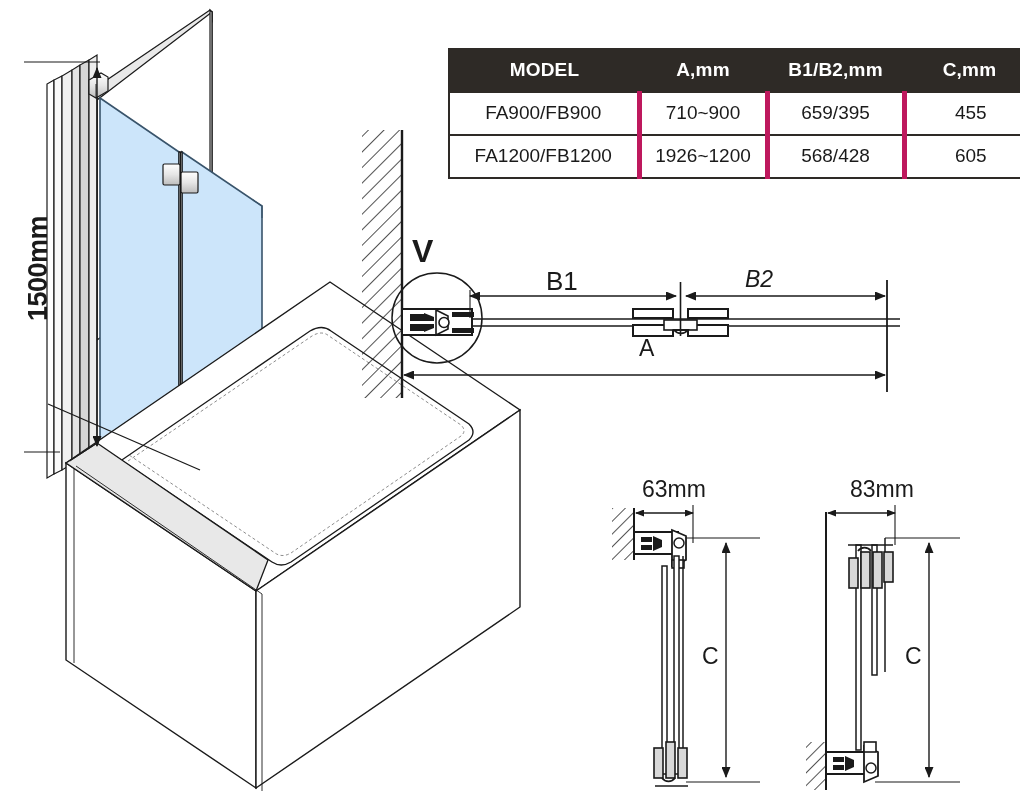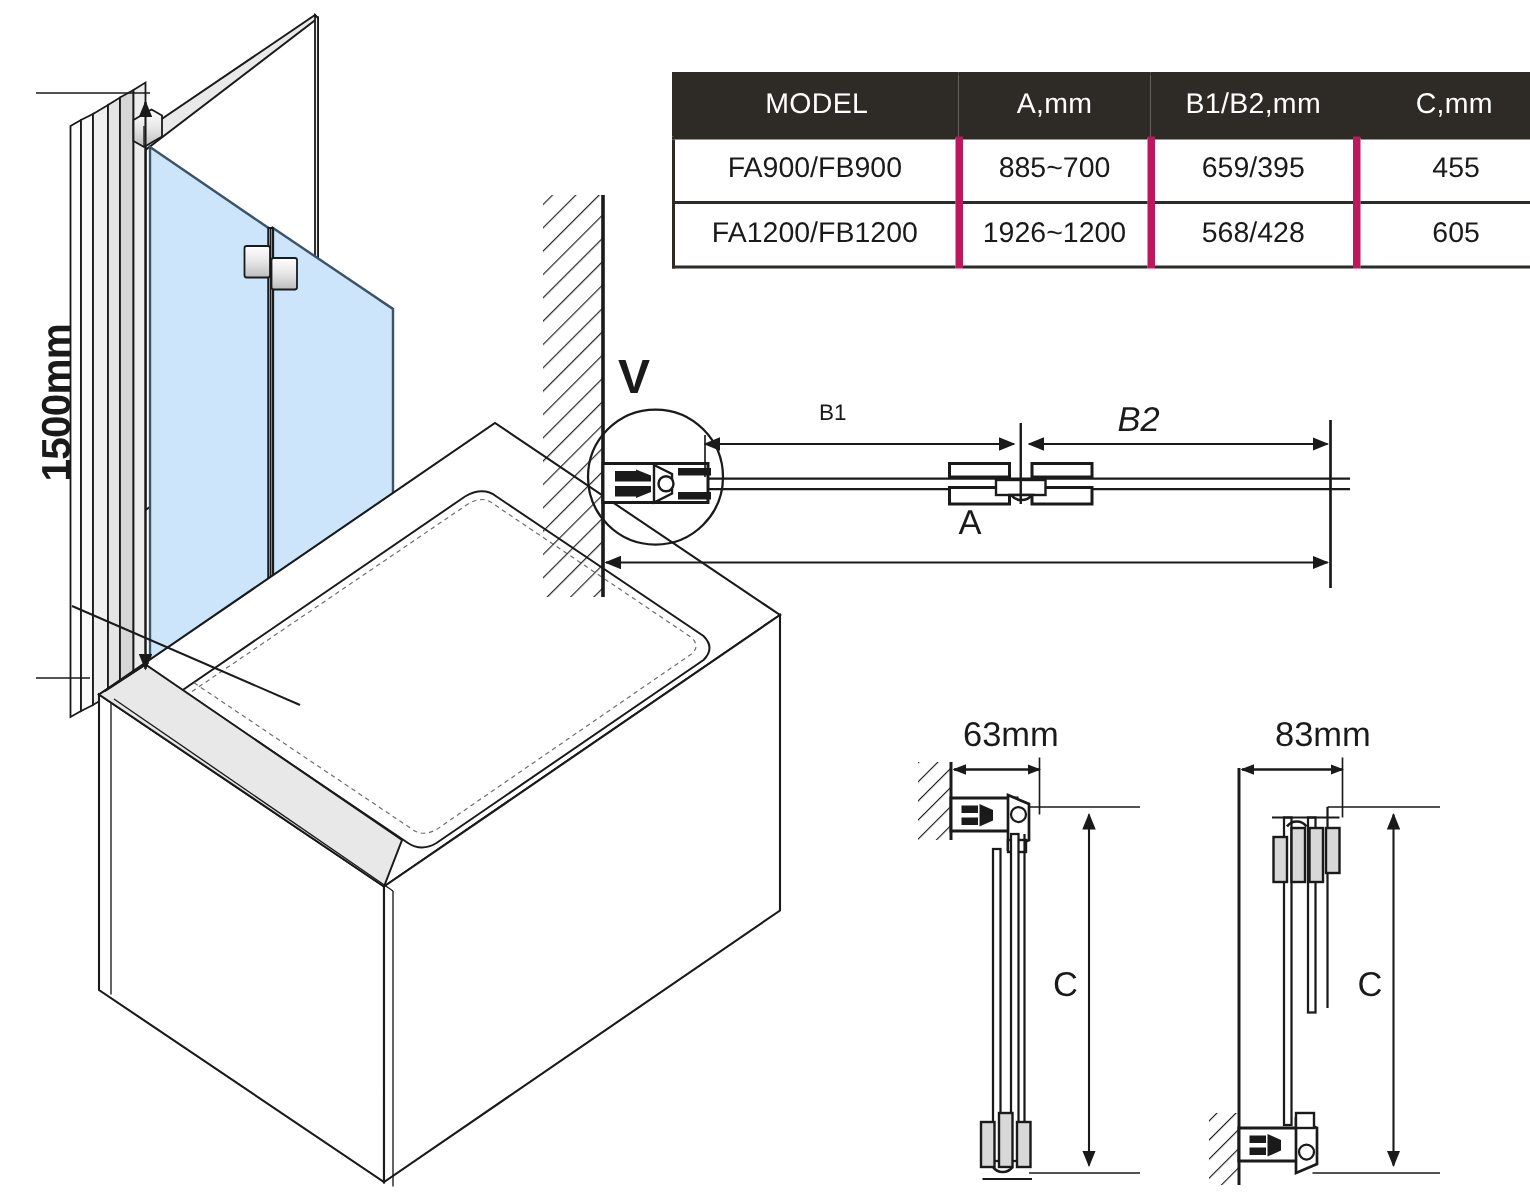--- a/index.html
+++ b/index.html
@@ -37,21 +37,21 @@
     width: 569px;
     border-collapse: collapse;
     border: 2px solid #2e2a26;
     background: #ffffff;
     table-layout: fixed;
   }
   #spec-table thead th {
     background: #2e2a26;
     color: #ffffff;
     font-size: 19px;
-    font-weight: normal;
+    font-weight: bold;
     letter-spacing: 0.2px;
     padding: 9px 2px 10px 2px;
     text-align: center;
     border: none;
   }
   #spec-table tbody td {
     font-size: 19px;
     font-weight: normal;
     text-align: center;
     padding: 9px 1px 10px 1px;
@@ -86,21 +86,21 @@
     transform: rotate(-90deg);
     transform-origin: 50% 50%;
     letter-spacing: -0.5px;
   }
   #label-v {
     left: 412px;
     top: 235px;
     font-size: 32px;
     font-weight: bold;
   }
-  #label-b1 { left: 546px; top: 268px; font-size: 15px; }
+  #label-b1 { left: 546px; top: 268px; font-size: 26px; }
   #label-b2 { left: 745px; top: 268px; font-size: 23px; font-style: italic; }
   #label-a  { left: 639px; top: 337px; font-size: 23px; }
   #label-63 { left: 642px; top: 478px; font-size: 23px; }
   #label-83 { left: 835px; top: 478px; font-size: 23px; margin-left: 15px; }
   #label-c-left  { left: 702px; top: 645px; font-size: 23px; }
   #label-c-right { left: 905px; top: 645px; font-size: 23px; }
 </style>
 </head>
 <body>
 
@@ -396,21 +396,21 @@
       <tr>
         <th class="col-model">MODEL</th>
         <th class="col-a">A,mm</th>
         <th class="col-b">B1/B2,mm</th>
         <th class="col-c">C,mm</th>
       </tr>
     </thead>
     <tbody>
       <tr>
         <td>FA900/FB900</td>
-        <td>885~700</td>
+        <td>710~900</td>
         <td>659/395</td>
         <td>455</td>
       </tr>
       <tr>
         <td>FA1200/FB1200</td>
         <td>1926~1200</td>
         <td>568/428</td>
         <td>605</td>
       </tr>
     </tbody>

